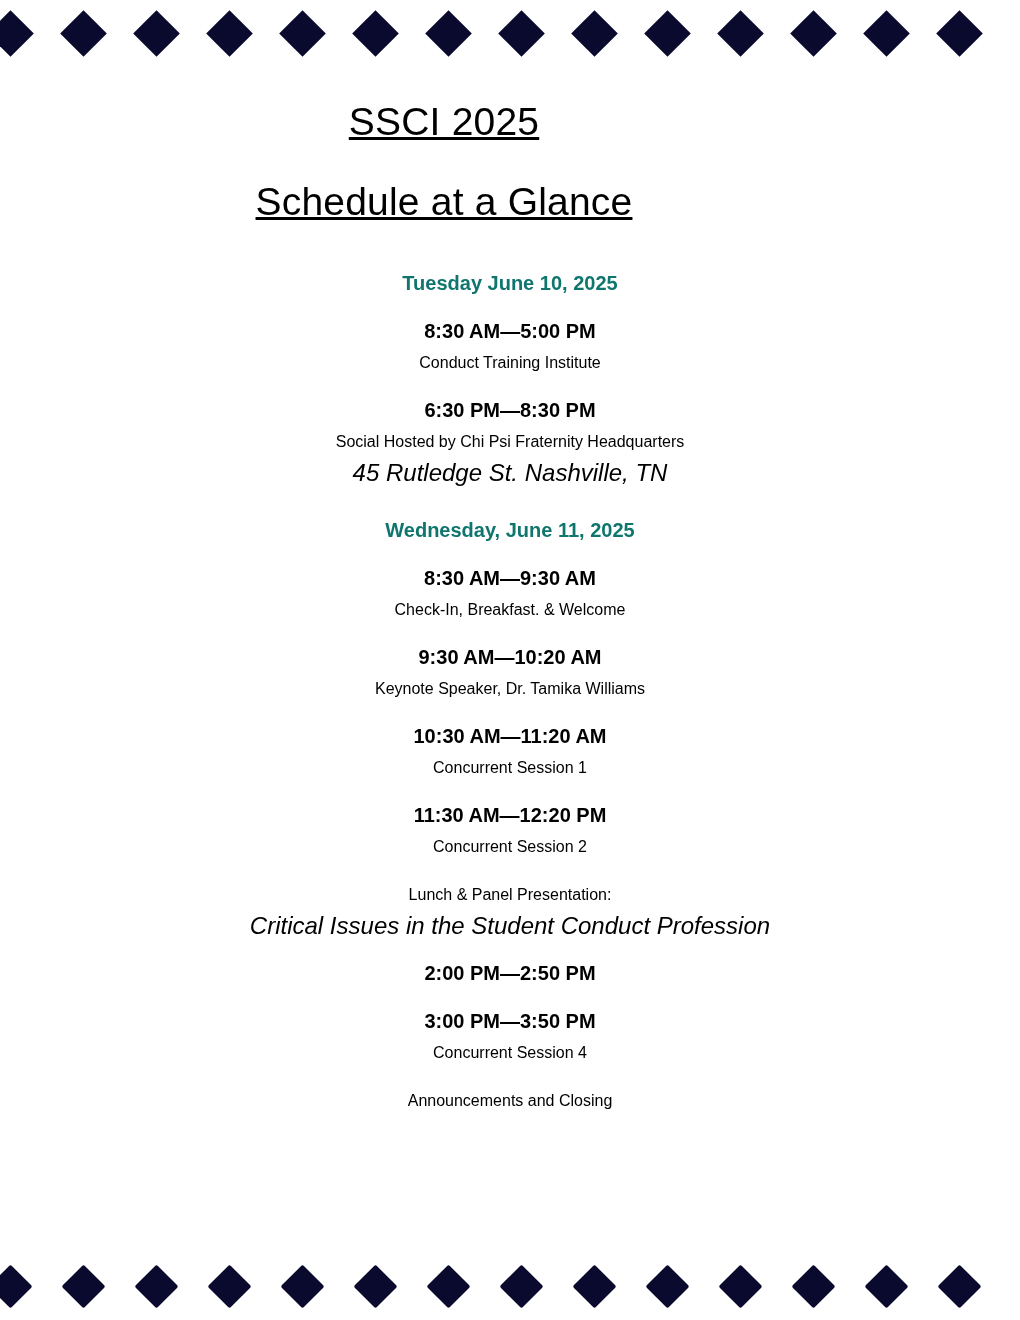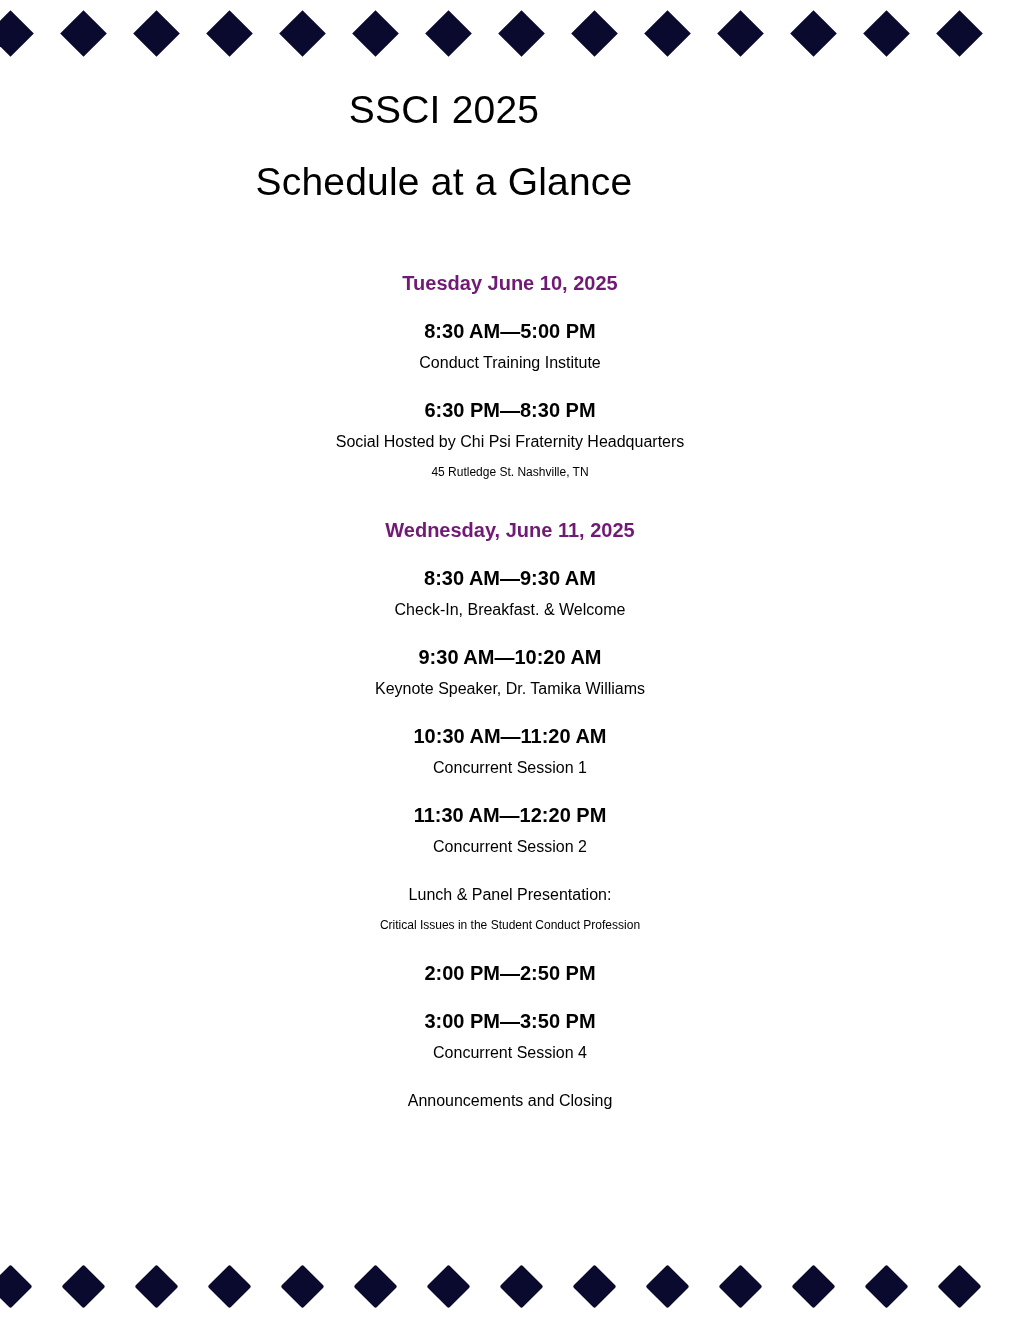--- a/index.html
+++ b/index.html
@@ -61,61 +61,62 @@
     margin-right: 42px;
   }
 
   .border-bottom .diamond:first-child {
     margin-left: -5px;
   }
 
   
   .titles {
     position: absolute;
-    top: 84px;
+    top: 96px;
     left: 0;
     width: 888px;
     text-align: center;
+    text-decoration: underline;
   }
 
   .doc-title {
     font-size: 39px;
     line-height: 52px;
     font-weight: normal;
     letter-spacing: 0.2px;
     margin: 0;
   }
 
   .doc-subtitle {
     font-size: 39px;
     line-height: 52px;
     font-weight: normal;
     letter-spacing: 0.2px;
-    margin: 0;
+    margin: 8px;
     padding-top: 20px;
   }
 
   
   .schedule {
     position: absolute;
     top: 268px;
     left: 0;
     width: 1020px;
     text-align: center;
   }
 
   .day-block {
     margin: 0;
   }
 
   .day-heading {
     font-size: 20px;
     line-height: 31px;
     font-weight: bold;
-    color: #701a75;
+    color: #0f766e;
     margin: 0;
   }
 
   .day-heading.spaced-above {
     padding-top: 27px;
   }
 
   .event {
     margin: 0;
     padding-top: 17px;
@@ -133,23 +134,24 @@
   }
 
   .event-desc {
     font-size: 16px;
     line-height: 31px;
     font-weight: normal;
     margin: 0;
   }
 
   .event-note {
-    font-size: 12px;
-    line-height: 31px;
-    font-weight: normal;
+    font-size: 24px;
+    line-height: 31px;
+    font-weight: normal;
+    font-style: italic;
     margin: 0;
   }
 </style>
 </head>
 <body>
 
 <div class="page">
 
   <div class="border-strip border-top" id="border-top">
       <span class="diamond"></span>

